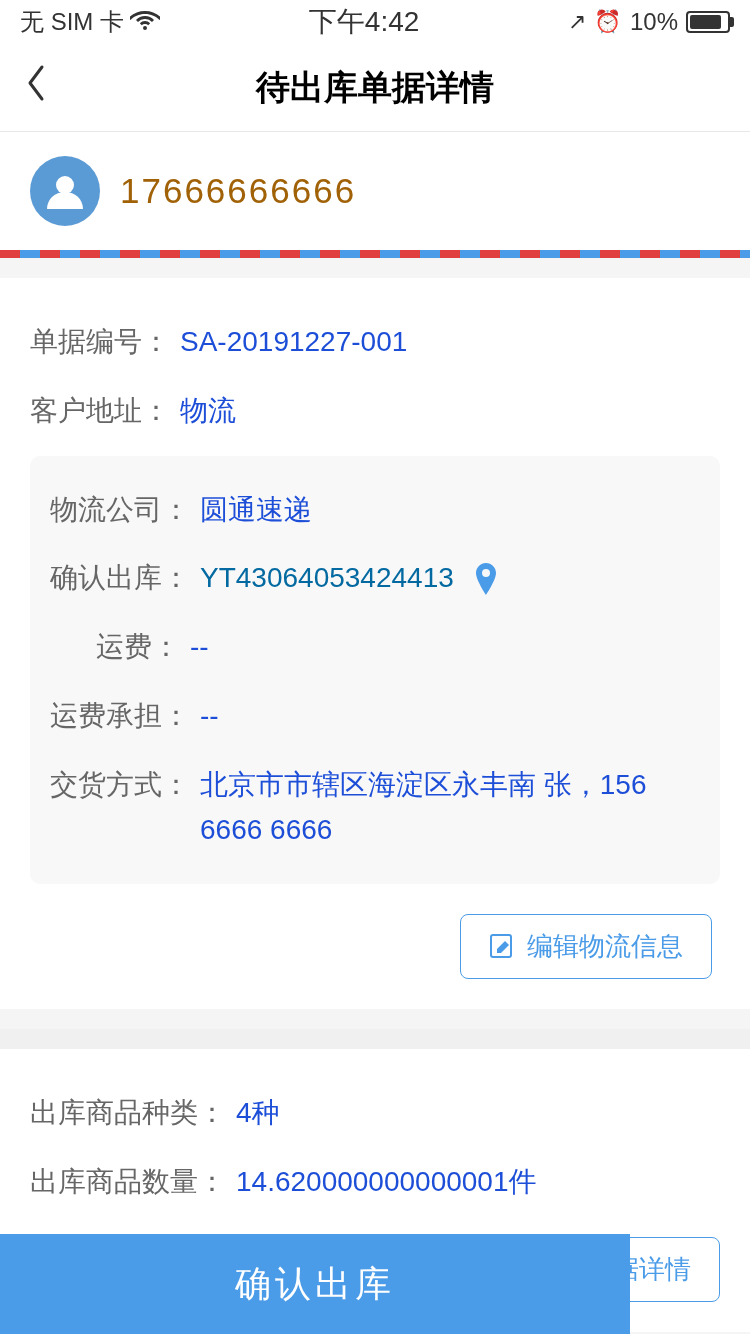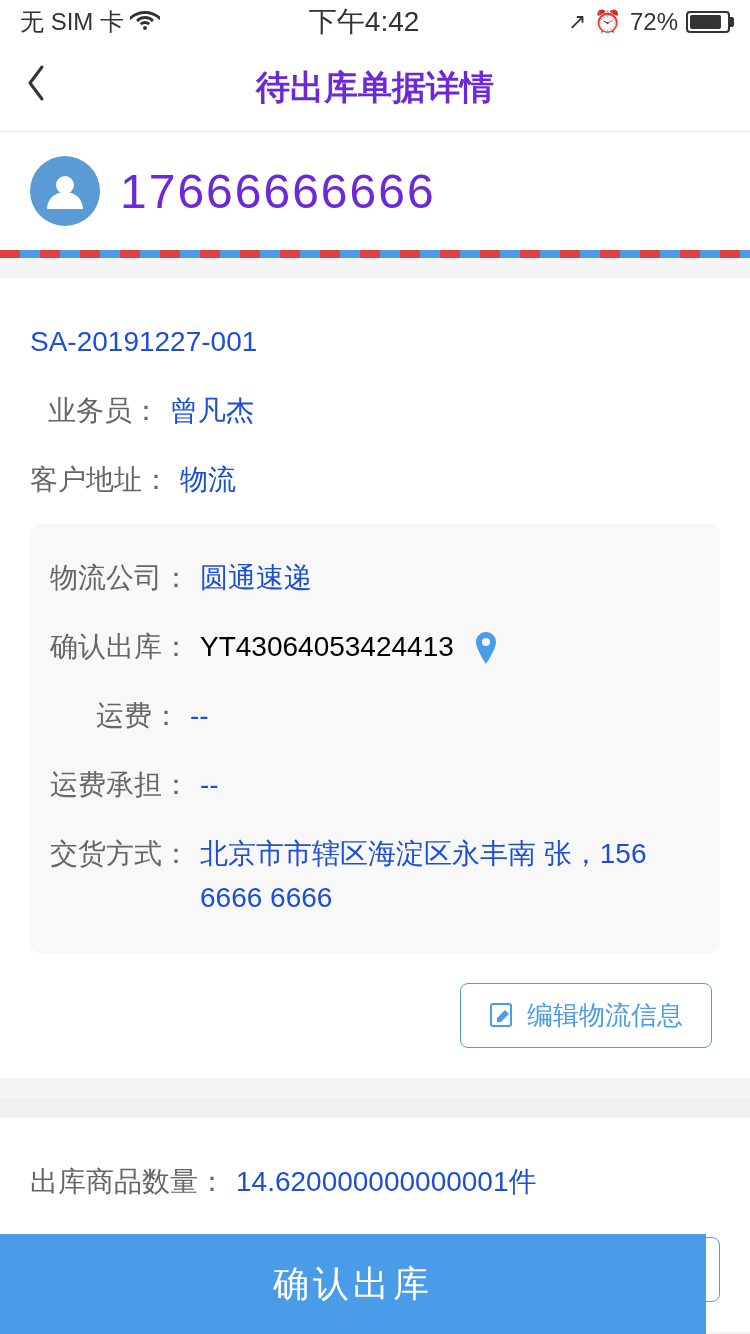--- a/index.html
+++ b/index.html
@@ -82,21 +82,21 @@
       position: absolute;
       left: 24px;
       font-size: 40px;
       color: #333;
       cursor: pointer;
       font-weight: 300;
     }
     .nav-title {
       font-size: 34px;
       font-weight: 600;
-      color: #6d28d9;
+      color: #000000;
     }
 
     
     .dashed-divider {
       height: 8px;
       background: repeating-linear-gradient(
         to right,
         #e04040 0px, #e04040 20px,
         #4a9be8 20px, #4a9be8 40px
       );
@@ -120,23 +120,23 @@
       align-items: center;
       justify-content: center;
       flex-shrink: 0;
     }
     .user-avatar svg {
       width: 44px;
       height: 44px;
       fill: #fff;
     }
     .user-phone {
-      font-size: 48px;
+      font-size: 35px;
       font-weight: 500;
-      color: #6d28d9;
+      color: #a16207;
       letter-spacing: 2px;
     }
 
     
     .section-card {
       background: #fff;
       margin: 20px 0;
       padding: 30px 30px;
     }
 
@@ -152,21 +152,21 @@
       min-width: 140px;
       text-align: right;
       padding-right: 10px;
       flex-shrink: 0;
     }
     .info-value {
       color: #1d4ed8;
       flex: 1;
     }
     .info-value.blue {
-      color: #000000;
+      color: #0369a1;
     }
     .info-value.with-icon {
       display: flex;
       align-items: center;
       gap: 14px;
     }
     .location-icon {
       width: 36px;
       height: 36px;
       flex-shrink: 0;
@@ -239,21 +239,21 @@
       width: 28px;
       height: 28px;
       fill: #4a9be8;
     }
 
     
     .confirm-bar {
       position: fixed;
       bottom: 0;
       left: 0;
-      width: 706px;
+      width: 630px;
       height: 100px;
       background: #4a9be8;
       display: flex;
       align-items: center;
       justify-content: center;
       cursor: pointer;
     }
     .confirm-text {
       color: #fff;
       font-size: 36px;
@@ -270,21 +270,21 @@
     <span>
       <svg width="30" height="22" viewBox="0 0 30 22" fill="#333">
         <path d="M15 18a2 2 0 1 1 0 4 2 2 0 0 1 0-4zm0-5a7 7 0 0 1 5.2 2.3l-2 2A4 4 0 0 0 15 16a4 4 0 0 0-3.2 1.3l-2-2A7 7 0 0 1 15 13zm0-5a12 12 0 0 1 9 4l-2 2a9 9 0 0 0-7-3 9 9 0 0 0-7 3l-2-2a12 12 0 0 1 9-4zm0-5C21.6 3 27.4 5.6 31.5 10l-2 2C26.2 8.4 21 6 15 6S3.8 8.4.5 12l-2-2C2.6 5.6 8.4 3 15 3z"></path>
       </svg>
     </span>
   </div>
   <div class="status-center">下午4:42</div>
   <div class="status-right">
     <span style="font-size:22px;">↗</span>
     <span style="font-size:22px;">⏰</span>
-    <span>72%</span>
+    <span>10%</span>
     <div class="battery-icon">
       <div class="battery-fill"></div>
     </div>
   </div>
 </div>
 
 <div class="nav-bar">
   <div class="nav-back">
     <svg width="24" height="40" viewBox="0 0 24 40" fill="none" stroke="#333" stroke-width="3" stroke-linecap="round" stroke-linejoin="round">
       <polyline points="18,4 6,20 18,36"></polyline>
@@ -300,25 +300,22 @@
       <path d="M4 40c0-10 8-17 18-17s18 7 18 17"></path>
     </svg>
   </div>
   <span class="user-phone">17666666666</span>
 </div>
 
 <div class="dashed-divider"></div>
 
 <div class="section-card">
   <div class="info-row">
+    <span class="info-label">单据编号：</span>
     <span class="info-value">SA-20191227-001</span>
-  </div>
-  <div class="info-row">
-    <span class="info-label">业务员：</span>
-    <span class="info-value">曾凡杰</span>
   </div>
   <div class="info-row">
     <span class="info-label">客户地址：</span>
     <span class="info-value">物流</span>
   </div>
 
   <div class="logistics-card">
     <div class="info-row">
       <span class="info-label">物流公司：</span>
       <span class="info-value">圆通速递</span>
@@ -353,20 +350,24 @@
         <path d="M16 8l4 4-8 8H8v-4l8-8z"></path>
       </svg>
       <span>编辑物流信息</span>
     </button>
   </div>
 </div>
 
 <div class="section-divider"></div>
 
 <div class="goods-section">
+  <div class="info-row">
+    <span class="info-label" style="min-width:200px;">出库商品种类：</span>
+    <span class="info-value">4种</span>
+  </div>
   <div class="info-row">
     <span class="info-label" style="min-width:200px;">出库商品数量：</span>
     <span class="info-value">14.620000000000001件</span>
   </div>
 
   <div class="view-details-btn">
     <button class="btn-outline-gray">
       <svg viewBox="0 0 28 28" fill="#4a9be8">
         <rect x="2" y="2" width="22" height="24" rx="2" fill="none" stroke="#4a9be8" stroke-width="2"></rect>
         <line x1="7" y1="9" x2="21" y2="9" stroke="#4a9be8" stroke-width="2"></line>

